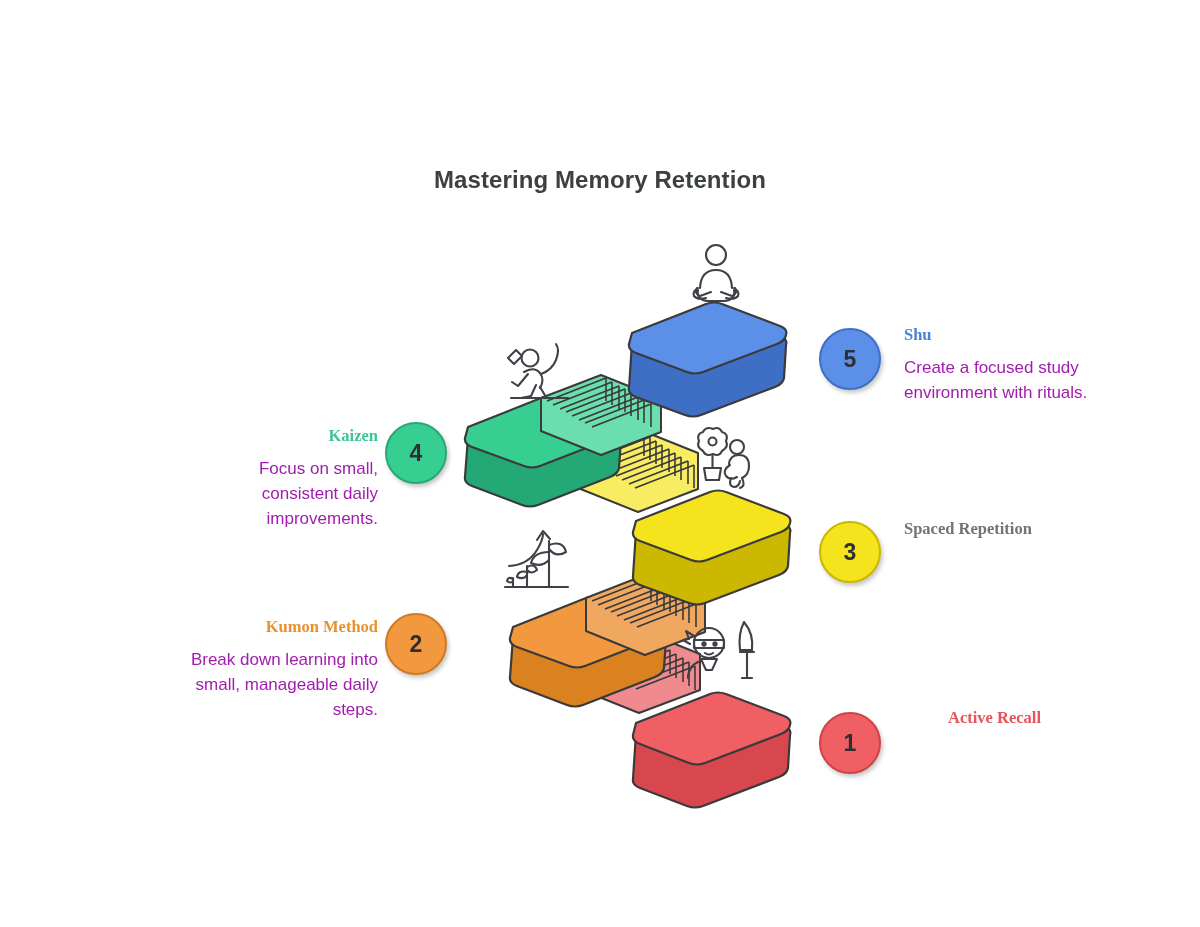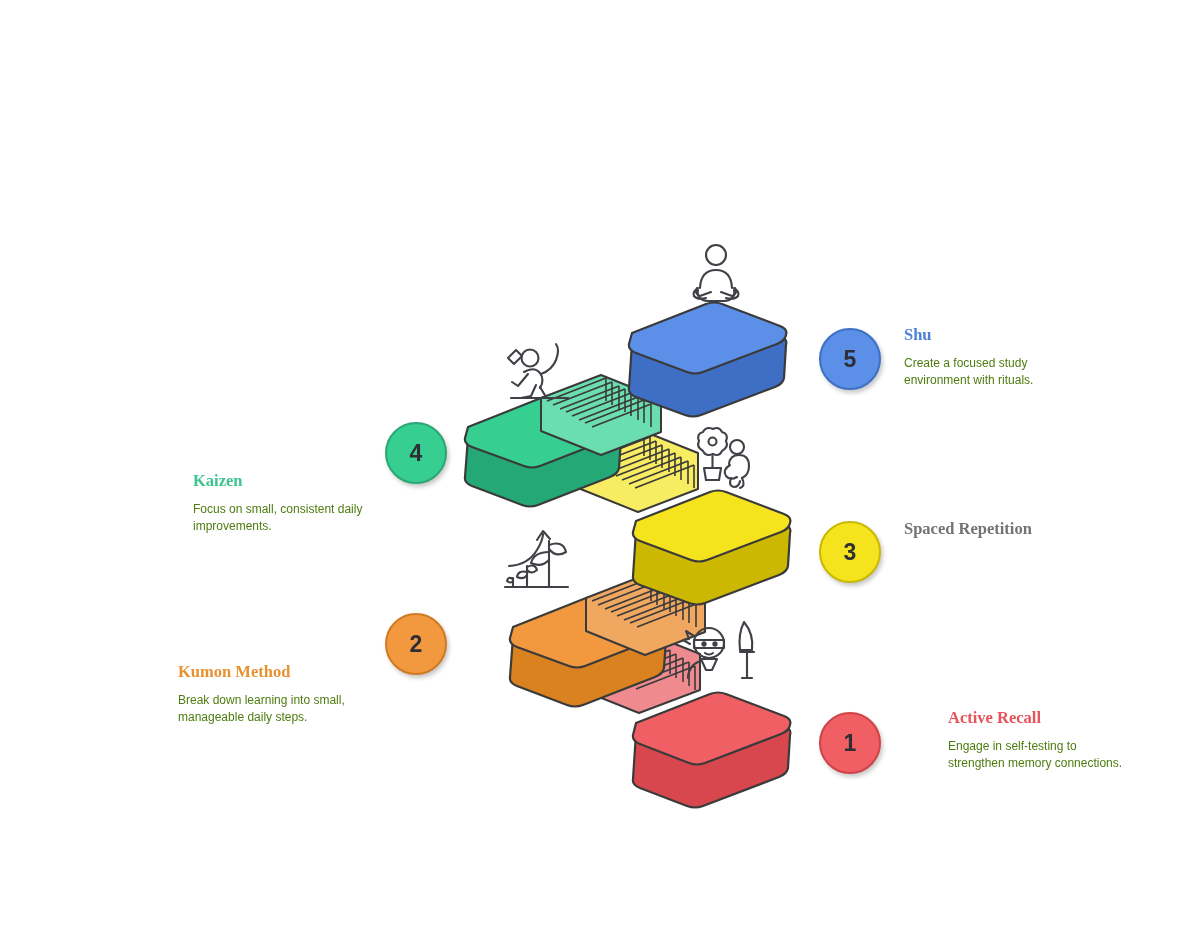--- a/index.html
+++ b/index.html
@@ -50,44 +50,44 @@
     font-weight: bold;
     color: #2e2e34;
     box-shadow: 2px 3px 4px rgba(0,0,0,0.22);
     box-sizing: border-box;
   }
   .label-block {
     position: absolute;
     width: 185px;
   }
   .label-block.left {
-    text-align: left;
-    margin-top: 45px;
+    text-align: right;
   }
   .label-block.right {
     text-align: left;
   }
   .label-title {
     font-size: 16.5px;
     font-weight: bold;
     line-height: 1.25;
     margin-bottom: 9px;
     font-family: Liberation Serif, serif;
   }
   .label-desc {
-    font-size: 12px;
+    font-size: 17px;
     line-height: 1.48;
-    color: #4d7c0f;
+    color: #a21caf;
   }
 </style>
 </head>
 <body>
 
 <div id="canvas">
 
+  <div class="page-title">Mastering Memory Retention</div>
 
   <svg class="stairs" viewBox="0 0 1200 927">
     <defs>
       <g id="pl-shape">
         
       </g>
     </defs>
 
     <g>
       <path d="M636,733 L710,704 Q718,701 726,704 L784,726 Q792,729 790,735 L788,768
@@ -324,16 +324,15 @@
     <div class="label-title" style="color:#737373;">Spaced Repetition</div>
   </div>
 
   <div class="label-block left" style="left:178px; top:617px; width:200px;">
     <div class="label-title" style="color:#e8922f;">Kumon Method</div>
     <div class="label-desc">Break down learning into small, manageable daily steps.</div>
   </div>
 
   <div class="label-block right" style="left:948px; top:708px;">
     <div class="label-title" style="color:#e8525a;">Active Recall</div>
-    <div class="label-desc">Engage in self-testing to strengthen memory connections.</div>
   </div>
 
 </div>
 
 </body></html>

